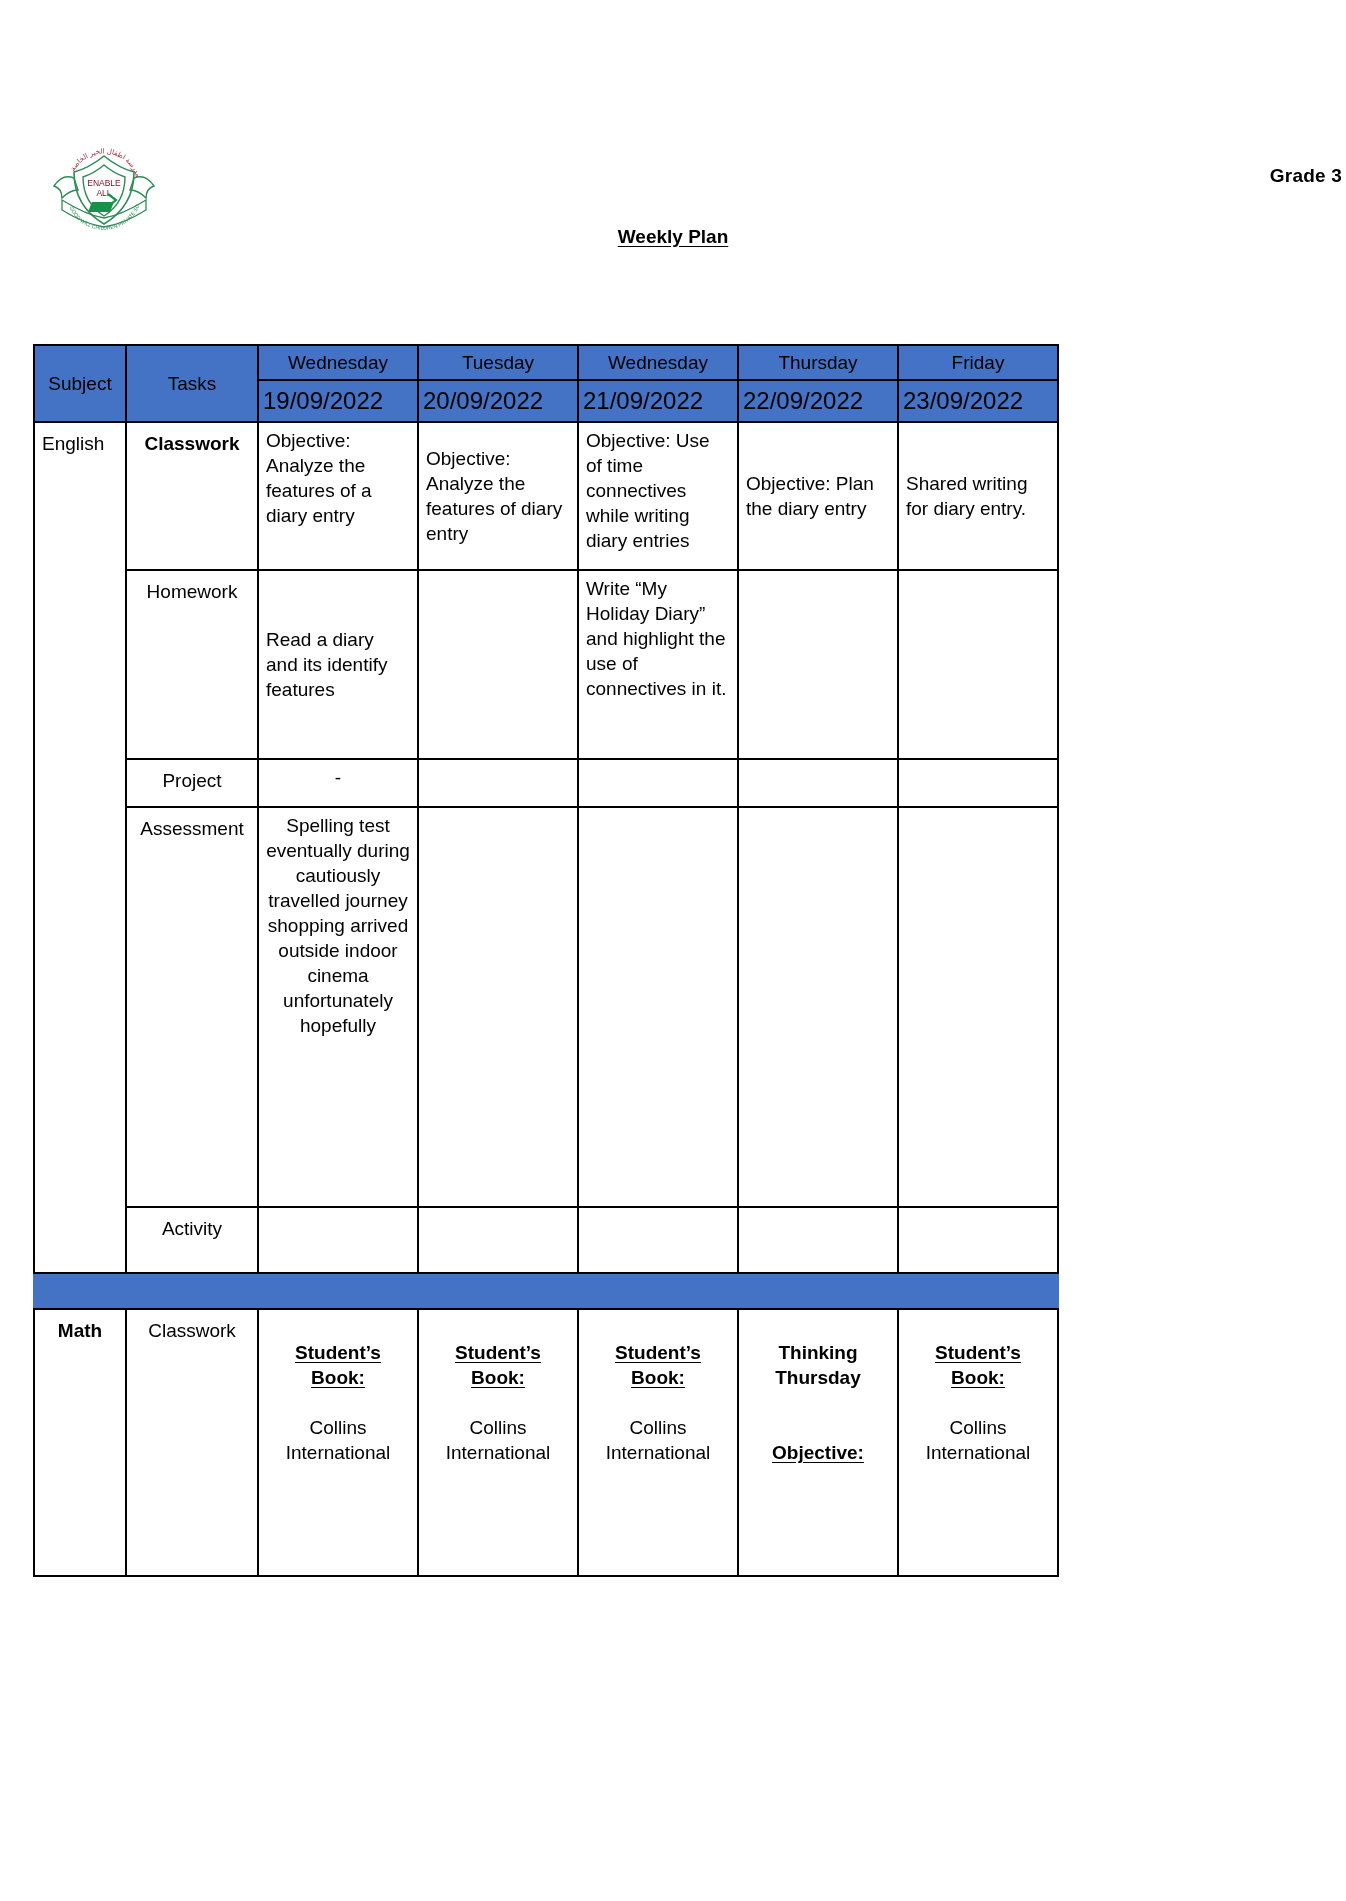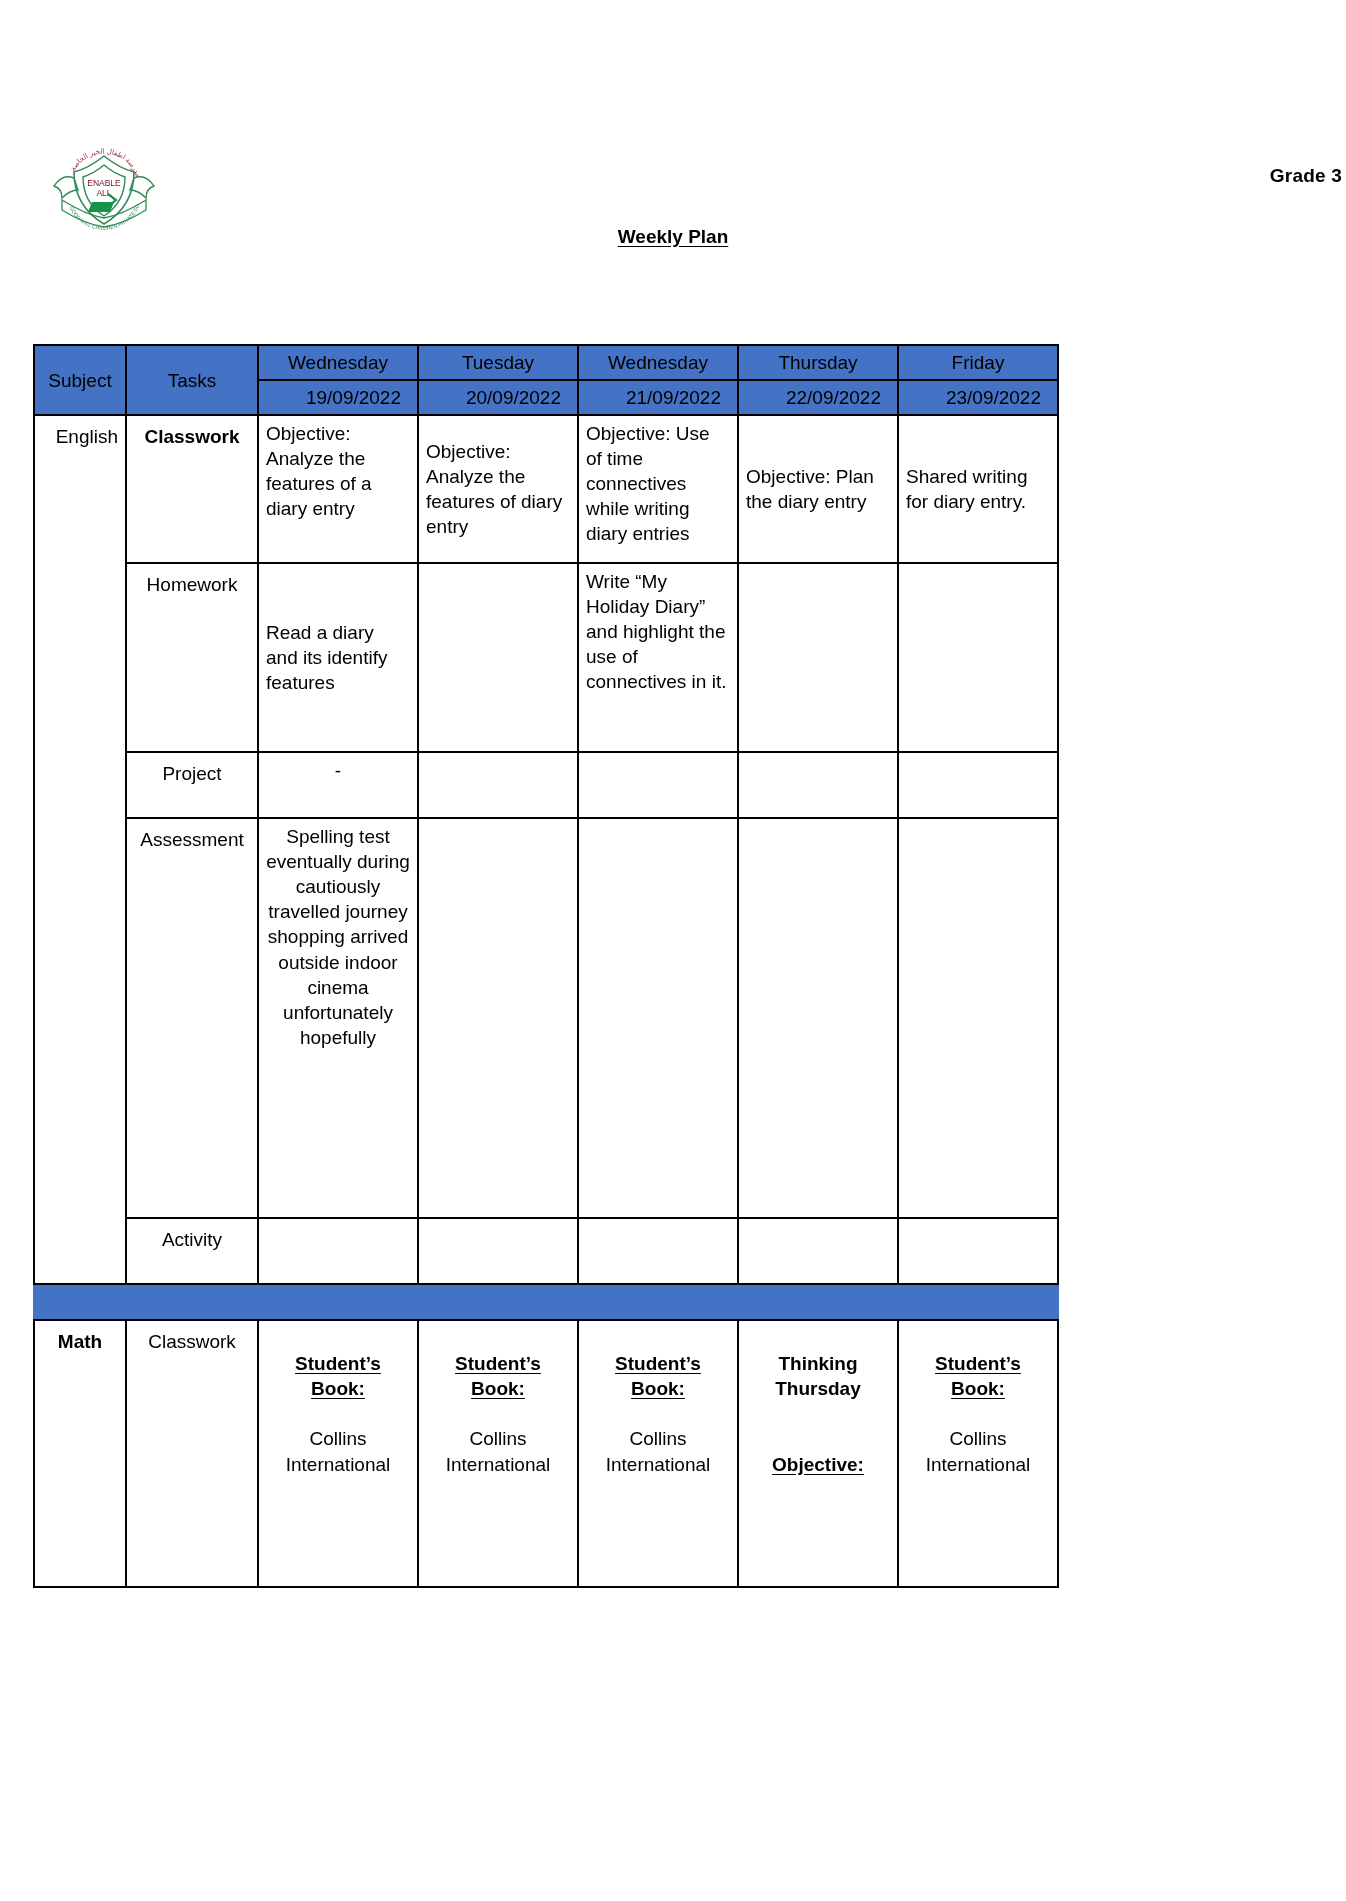--- a/index.html
+++ b/index.html
@@ -87,28 +87,28 @@
 
   .head-cell {
     background: #4472C4;
     text-align: center;
     vertical-align: middle !important;
     font-size: 19px;
     padding: 4px 4px !important;
   }
   .head-date {
     background: #4472C4;
-    text-align: right;
+    text-align: left;
     vertical-align: middle !important;
-    font-size: 19px;
-    padding: 4px 16px !important;
+    font-size: 24px;
+    padding: 4px 4px !important;
   }
 
   .subject-cell {
-    text-align: right;
+    text-align: left;
     vertical-align: top;
     padding-top: 8px !important;
   }
   .subject-cell.bold { font-weight: bold; text-align: center; }
 
   .task-cell {
     text-align: center;
     vertical-align: top;
     padding-top: 8px !important;
   }
@@ -217,21 +217,21 @@
 
       <tr style="height:189px;">
         <td class="task-cell">Homework</td>
         <td class="cell-left cell-mid">Read a diary and its identify features</td>
         <td class="cell-left"></td>
         <td class="cell-left">Write “My Holiday Diary” and highlight the use of connectives in it.</td>
         <td class="cell-left"></td>
         <td class="cell-left"></td>
       </tr>
 
-      <tr style="height:66px;">
+      <tr style="height:48px;">
         <td class="task-cell">Project</td>
         <td class="cell-center">-</td>
         <td class="cell-left"></td>
         <td class="cell-left"></td>
         <td class="cell-left"></td>
         <td class="cell-left"></td>
       </tr>
 
       <tr style="height:400px;">
         <td class="task-cell">Assessment</td>

